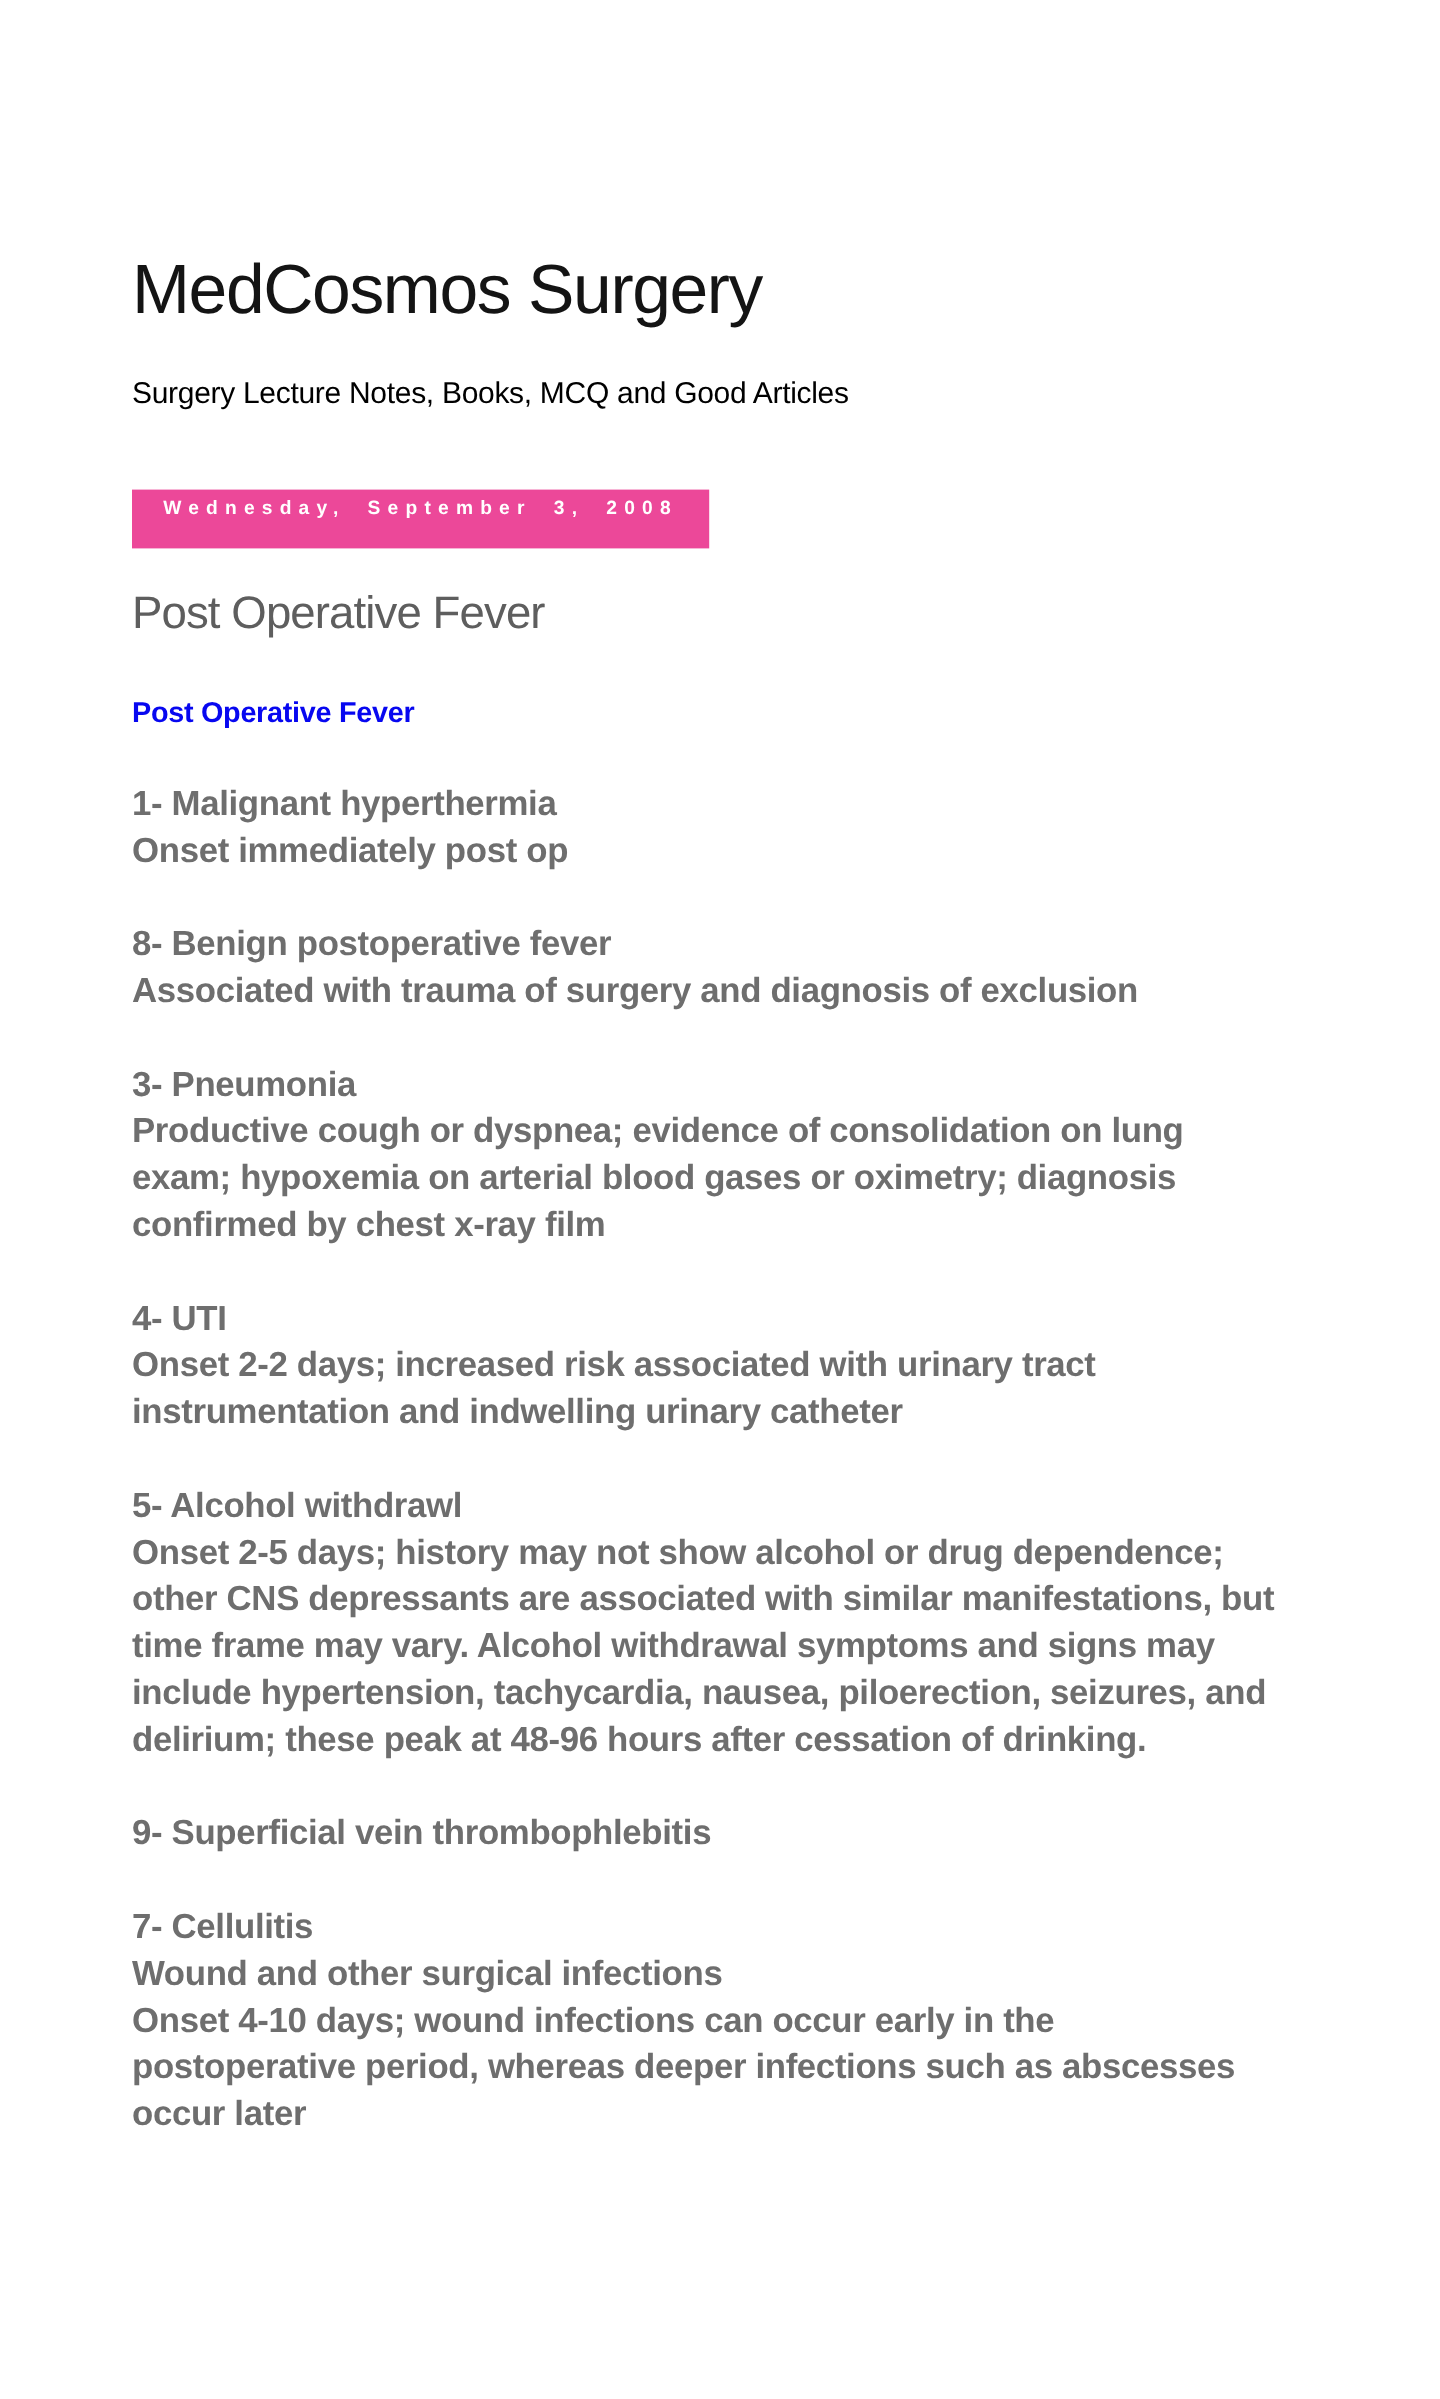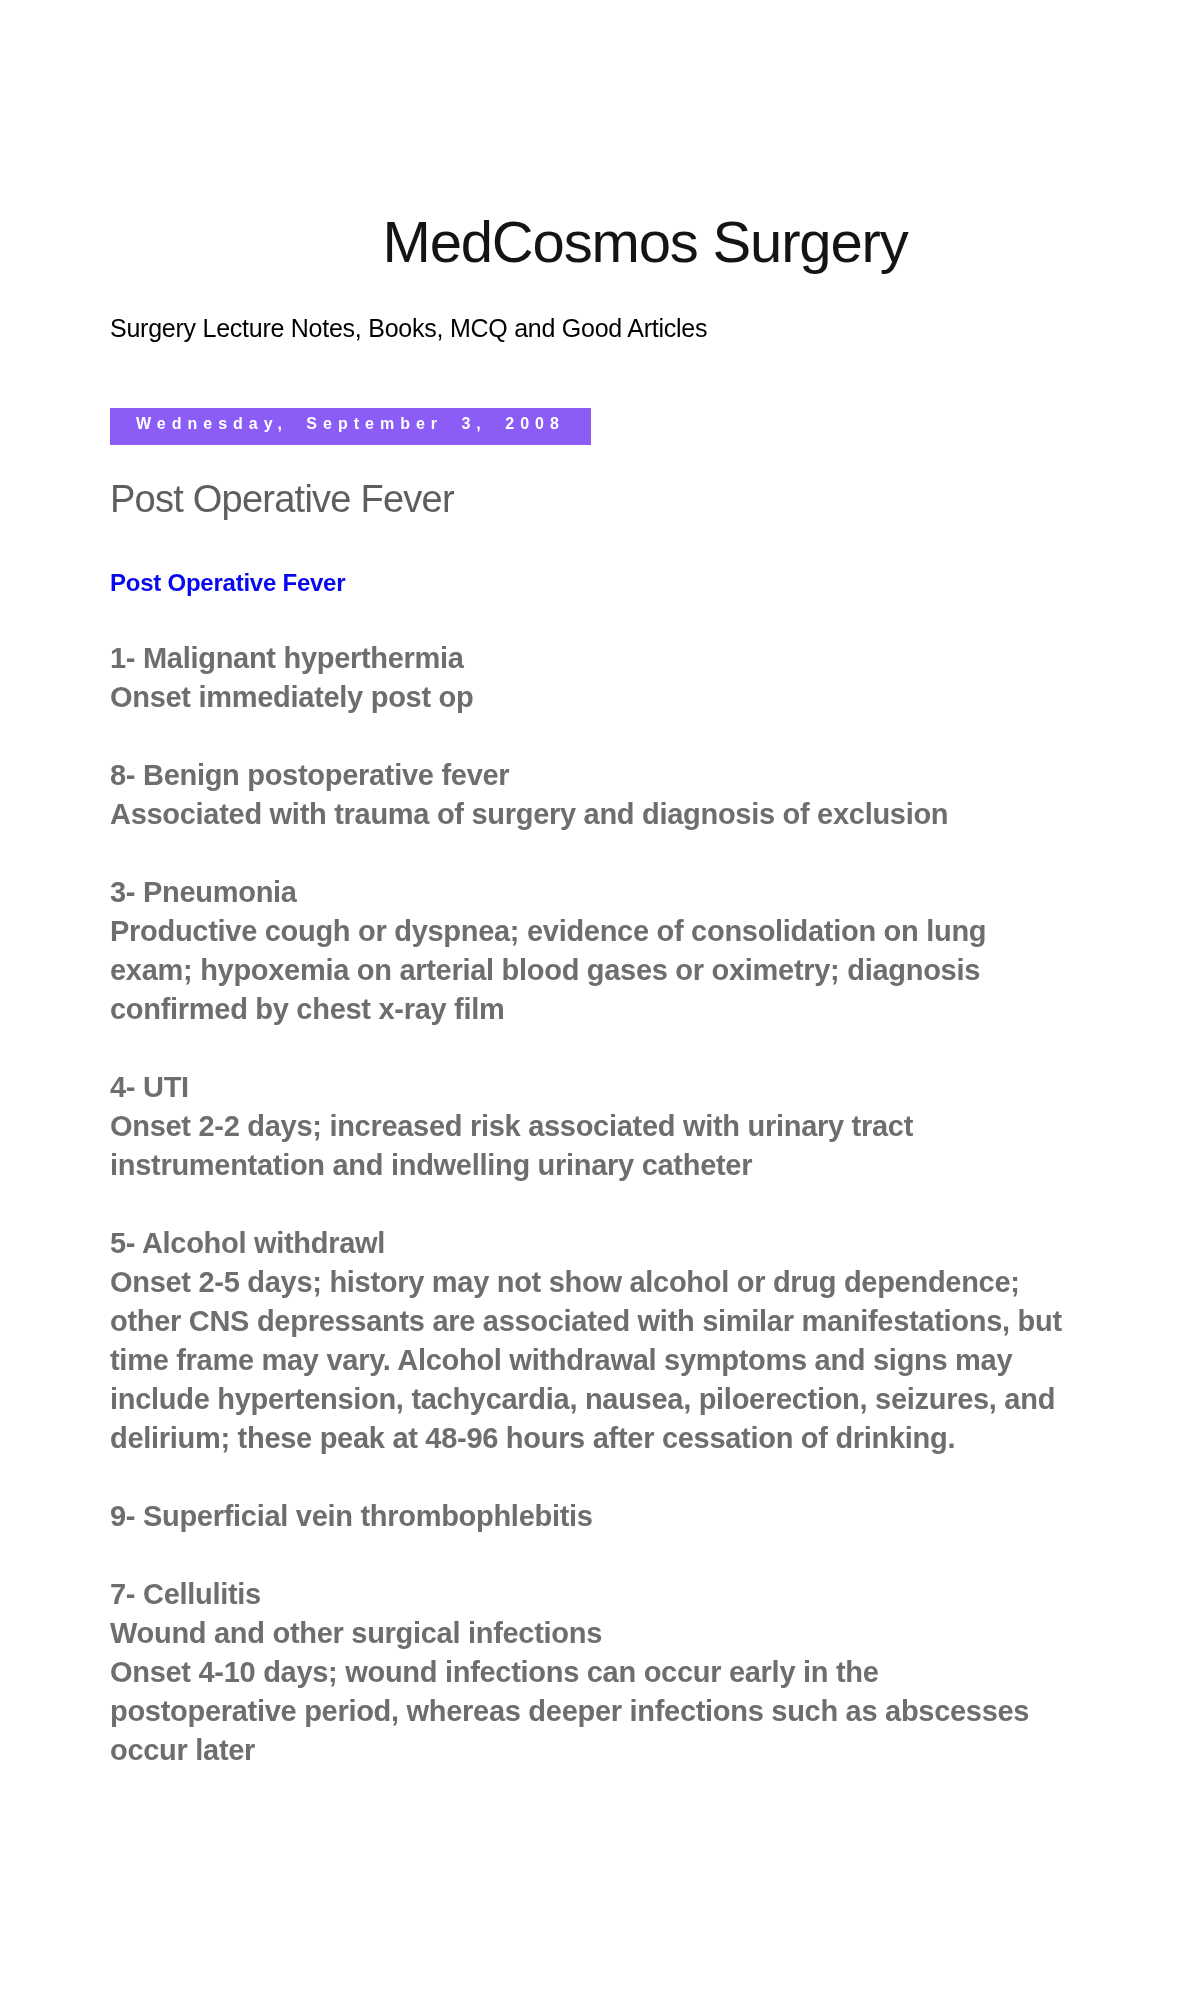--- a/index.html
+++ b/index.html
@@ -21,35 +21,34 @@
     background: #ffffff;
   }
   h1.site-title {
     margin: 0;
     font-size: 58px;
     line-height: 1.0;
     font-weight: 400;
     letter-spacing: -0.02em;
     color: #141414;
     cursor: pointer;
-    text-align: center;
   }
   p.site-subtitle {
     margin: 42px 0 0 0;
     font-size: 25px;
     line-height: 30px;
     font-weight: 400;
     letter-spacing: -0.01em;
     color: #000000;
   }
   .date-bar {
     display: inline-block;
     margin-top: 65px;
-    background: #8b5cf6;
-    padding: 5px 26px 10px 26px;
+    background: #ec4899;
+    padding: 5px 26px 22px 26px;
     font-size: 16px;
     line-height: 22px;
     font-weight: 700;
     letter-spacing: 6px;
     word-spacing: 8px;
     color: #ffffff;
     white-space: nowrap;
   }
   h2.post-title {
     margin: 34px 0 0 0;

